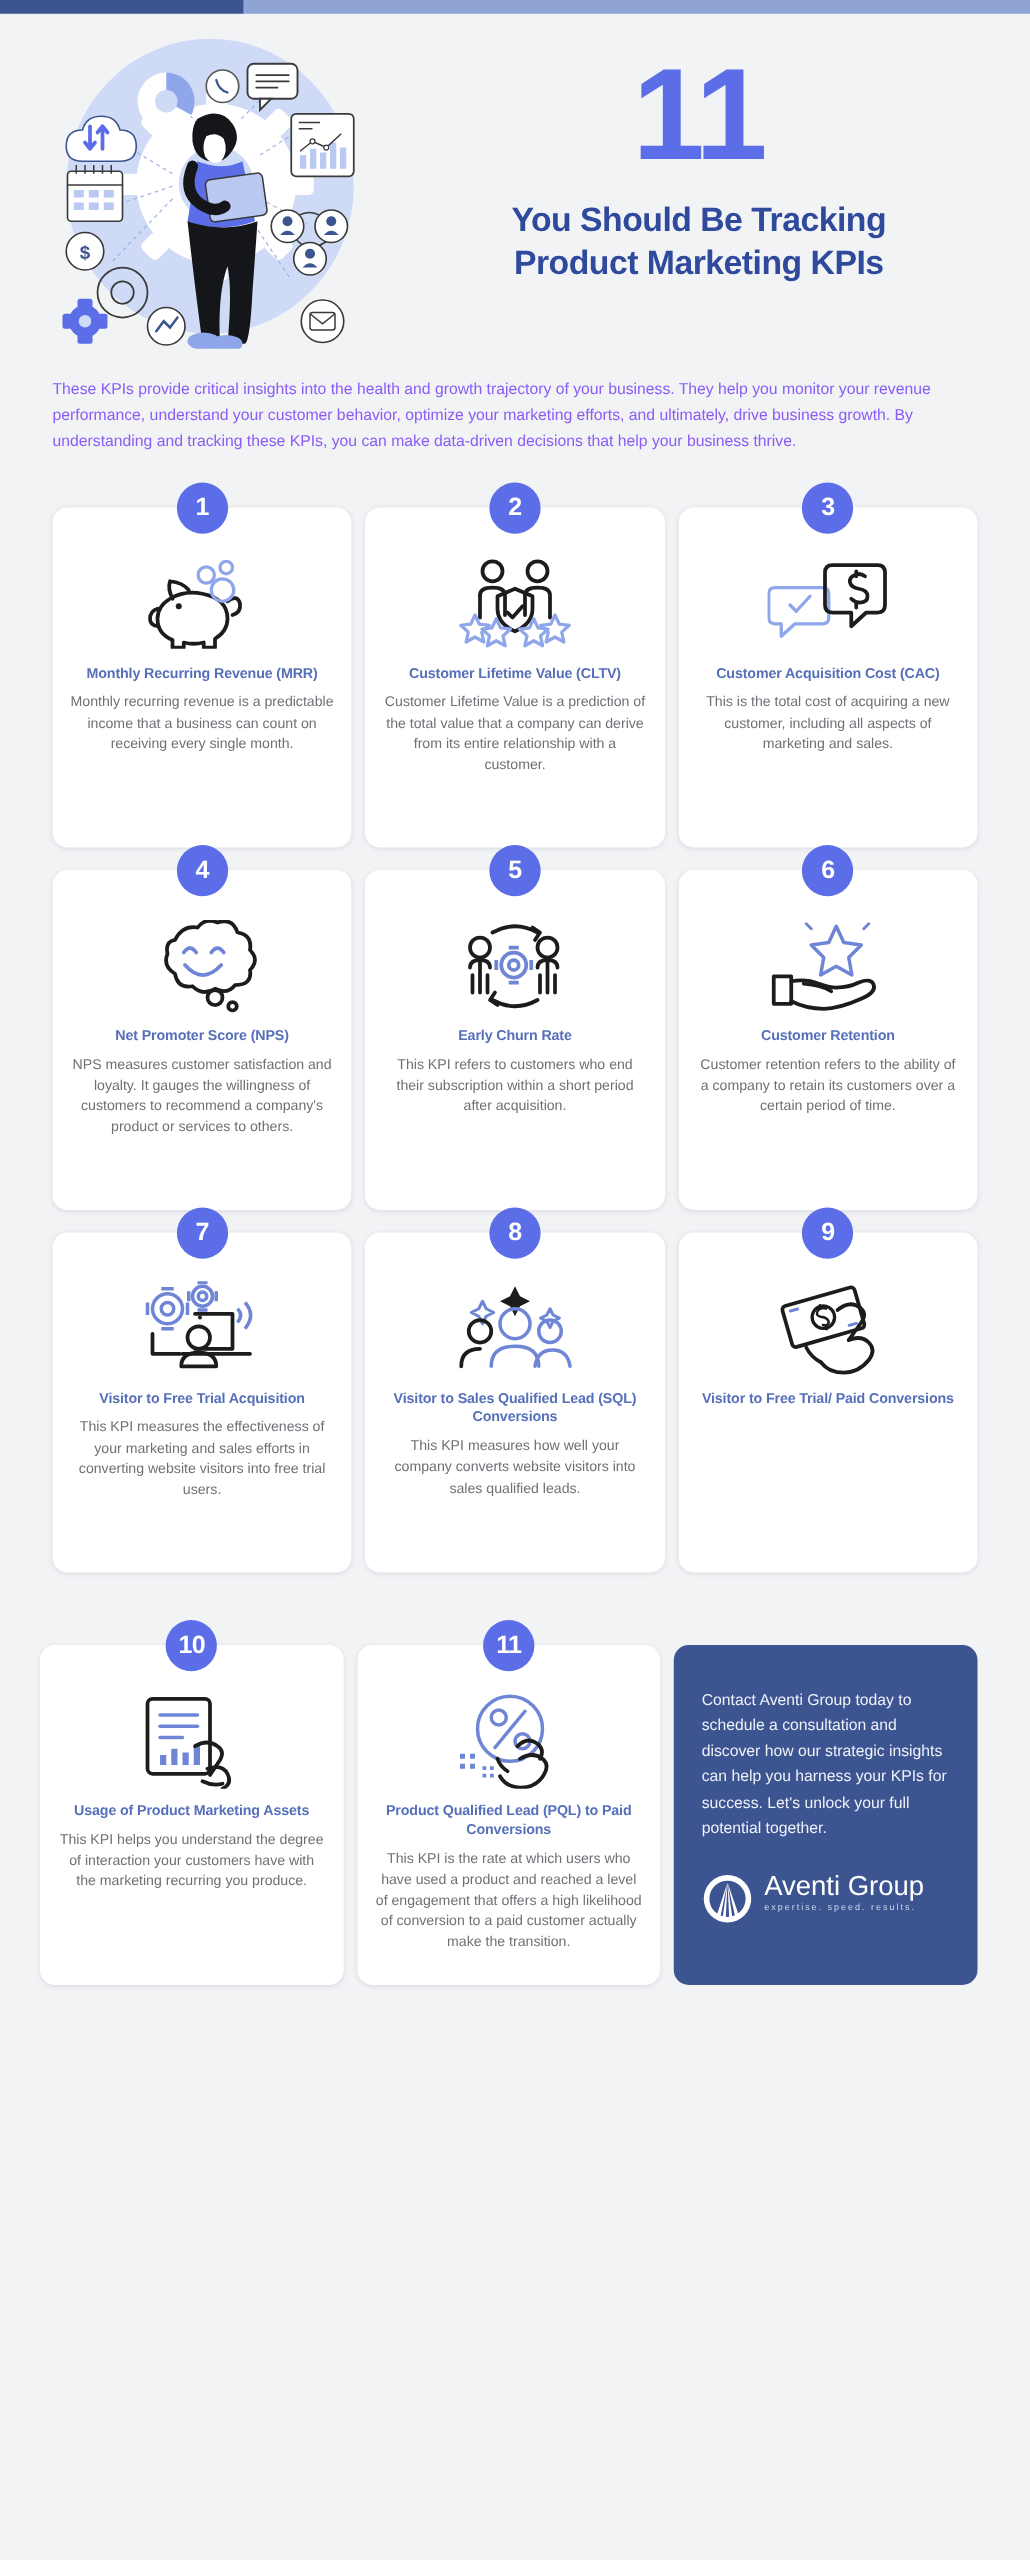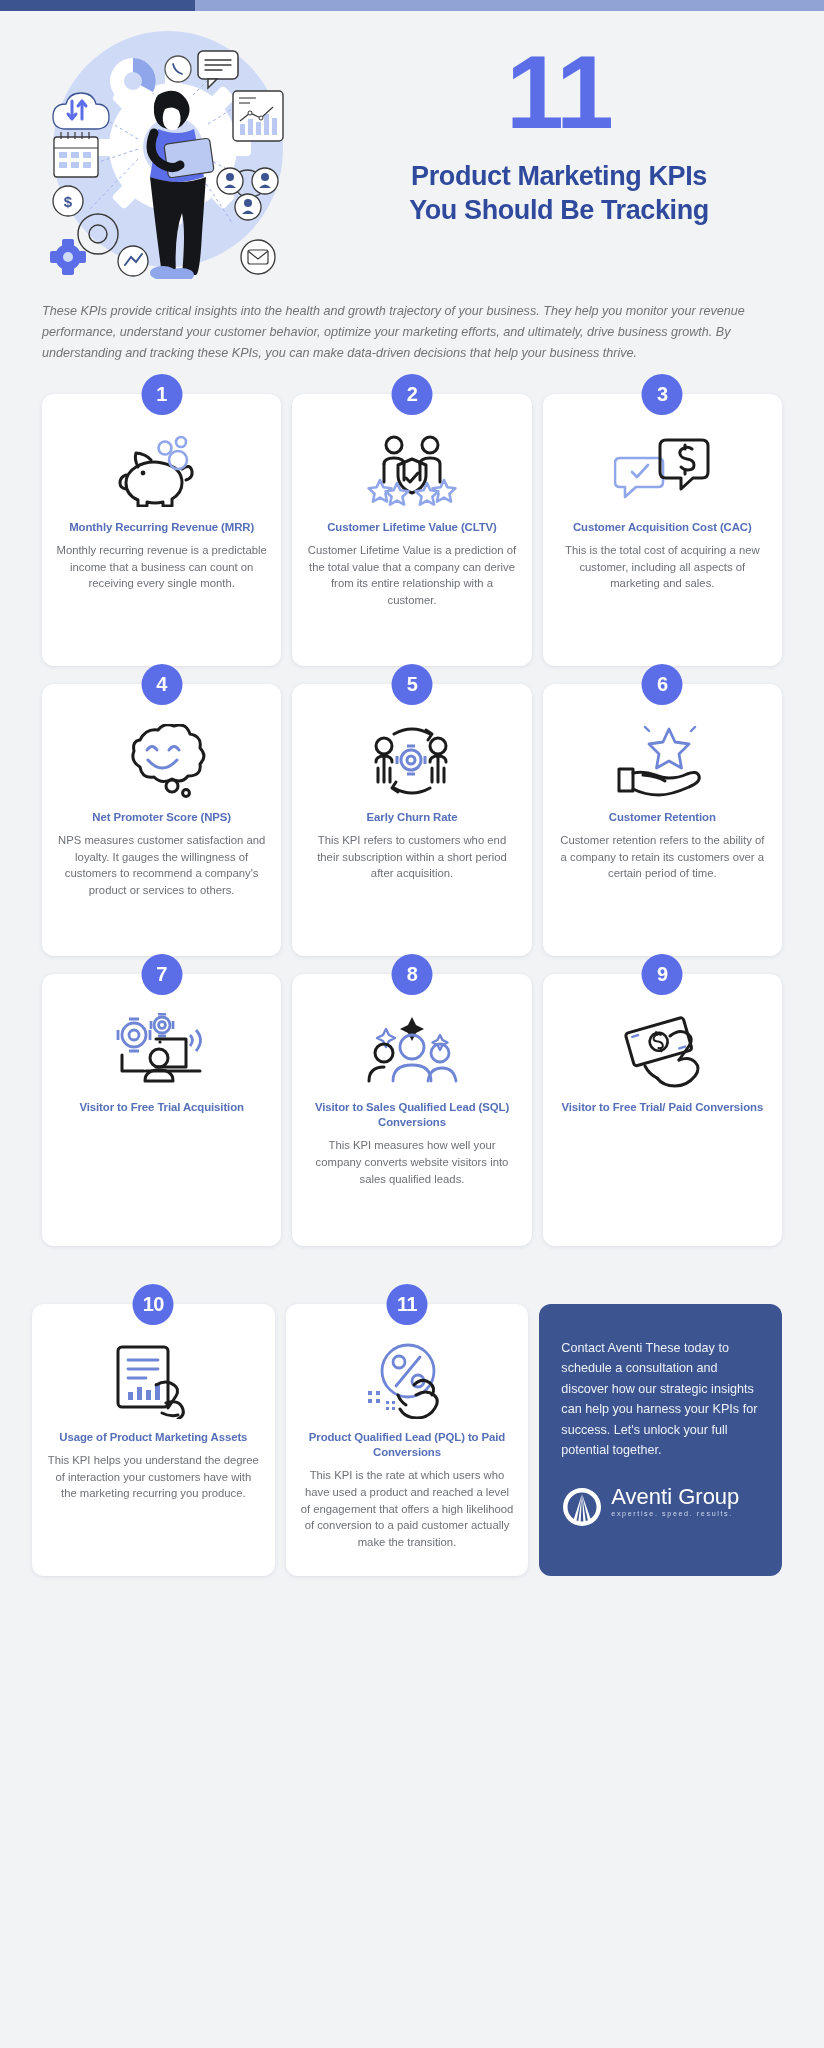--- a/index.html
+++ b/index.html
@@ -46,25 +46,24 @@
     font-size: 27px;
     line-height: 1.28;
     font-weight: bold;
     color: #2f4a9c;
     text-align: center;
     letter-spacing: -0.4px;
   }
 
   
   .intro {
-    margin: 22px 42px 0 42px;
+    margin: 22px 42px 12px 42px;
     font-size: 12.6px;
     line-height: 1.67;
-    color: #737373;
-    font-style: italic;
+    color: #8b5cf6;
   }
 
   
   .grid {
     display: grid;
     grid-template-columns: repeat(3, 1fr);
     gap: 18px 11px;
     padding: 30px 42px 26px 42px;
   }
   .card {
@@ -319,22 +318,22 @@
           <path d="M136 104 q-8 20 6 30 q12 8 20 2" fill="none" stroke="#15161a" stroke-width="9" stroke-linecap="round"></path>
           <ellipse cx="145" cy="244" rx="13" ry="7" fill="#8fa6ea"></ellipse>
           <ellipse cx="163" cy="246" rx="13" ry="7" fill="#8fa6ea"></ellipse>
         </g>
       </svg>
     </div>
 
     <div class="header-text">
       <div class="big-number">11</div>
       <div class="header-title">
+        <div>You Should Be Tracking</div>
         <div>Product Marketing KPIs</div>
-        <div>You Should Be Tracking</div>
       </div>
     </div>
   </div>
 
   <p class="intro">These KPIs provide critical insights into the health and growth trajectory of your business. They help you monitor your revenue performance, understand your customer behavior, optimize your marketing efforts, and ultimately, drive business growth. By understanding and tracking these KPIs, you can make data-driven decisions that help your business thrive.</p>
 
   <div class="grid" id="grid-main">
       <div class="card">
         <div class="badge">1</div>
         <div class="card-icon">
@@ -477,20 +476,21 @@
        <path d="M44 26 h30 v28 h-30"></path>
        <path d="M34 58 h54"></path>
        <circle cx="48" cy="29" r="1.6" fill="#1c1c1c" stroke="none"></circle>
        <path d="M10 42 v16 h22"></path>
        <circle cx="47" cy="45" r="9"></circle>
        <path d="M33 68 q0 -11 14 -11 q14 0 14 11 z"></path>
      </g>
    </svg>
         </div>
         <div class="card-title">Visitor to Free Trial Acquisition</div>
+        <div class="card-body">This KPI measures the effectiveness of your marketing and sales efforts in converting website visitors into free trial users.</div>
       </div>
       <div class="card">
         <div class="badge">8</div>
         <div class="card-icon">
           <svg width="100" height="72" viewBox="0 0 100 72">
      <path d="M50 2 l4 8 l8 4 l-8 4 l-4 8 l-4 -8 l-8 -4 l8 -4 z" fill="#1c1c1c"></path>
      <path d="M24 14 l3 6 l6 3 l-6 3 l-3 6 l-3 -6 l-6 -3 l6 -3 z" fill="none" stroke="#6f86d6" stroke-width="2.4" stroke-linejoin="round"></path>
      <path d="M78 20 l2.5 5 l5 2.5 l-5 2.5 l-2.5 5 l-2.5 -5 l-5 -2.5 l5 -2.5 z" fill="none" stroke="#6f86d6" stroke-width="2.4" stroke-linejoin="round"></path>
      <g fill="none" stroke="#6f86d6" stroke-width="2.8" stroke-linecap="round">
        <circle cx="50" cy="32" r="12"></circle>
@@ -580,21 +580,21 @@
        <path d="M56 42 q8 -8 16 -2 q6 5 2 12"></path>
        <path d="M58 52 q10 -6 18 0 q6 5 1 13 q-6 10 -18 10 q-12 0 -17 -9"></path>
        <path d="M48 62 q-6 -4 -8 -10"></path>
      </g>
    </svg>
         </div>
         <div class="card-title">Product Qualified Lead (PQL) to Paid Conversions</div>
         <div class="card-body">This KPI is the rate at which users who have used a product and reached a level of engagement that offers a high likelihood of conversion to a paid customer actually make the transition.</div>
       </div>
       <div class="cta">
-        <div class="cta-text">Contact Aventi These today to schedule a consultation and discover how our strategic insights can help you harness your KPIs for success. Let's unlock your full potential together.</div>
+        <div class="cta-text">Contact Aventi Group today to schedule a consultation and discover how our strategic insights can help you harness your KPIs for success. Let's unlock your full potential together.</div>
         <div class="cta-logo">
           <span class="cta-logo-mark"><svg width="42" height="42" viewBox="0 0 42 42">
               <path d="M21 2 a19 19 0 1 0 0 38 a19 19 0 1 0 0 -38 z m0 4.5 a14.5 14.5 0 1 1 0 29 a14.5 14.5 0 1 1 0 -29 z" fill="#ffffff"></path>
               <path d="M21 8 L31 37 L27.5 37 z" fill="#ffffff"></path>
               <path d="M21 8 L25 37 L22.4 37 z" fill="#ffffff"></path>
               <path d="M21 8 L19.6 37 L17 37 z" fill="#ffffff"></path>
               <path d="M21 8 L15 37 L11.5 37 z" fill="#ffffff"></path>
             </svg></span>
           <span class="cta-logo-words">
             <span class="cta-logo-name" style="display:block">Aventi Group</span>

